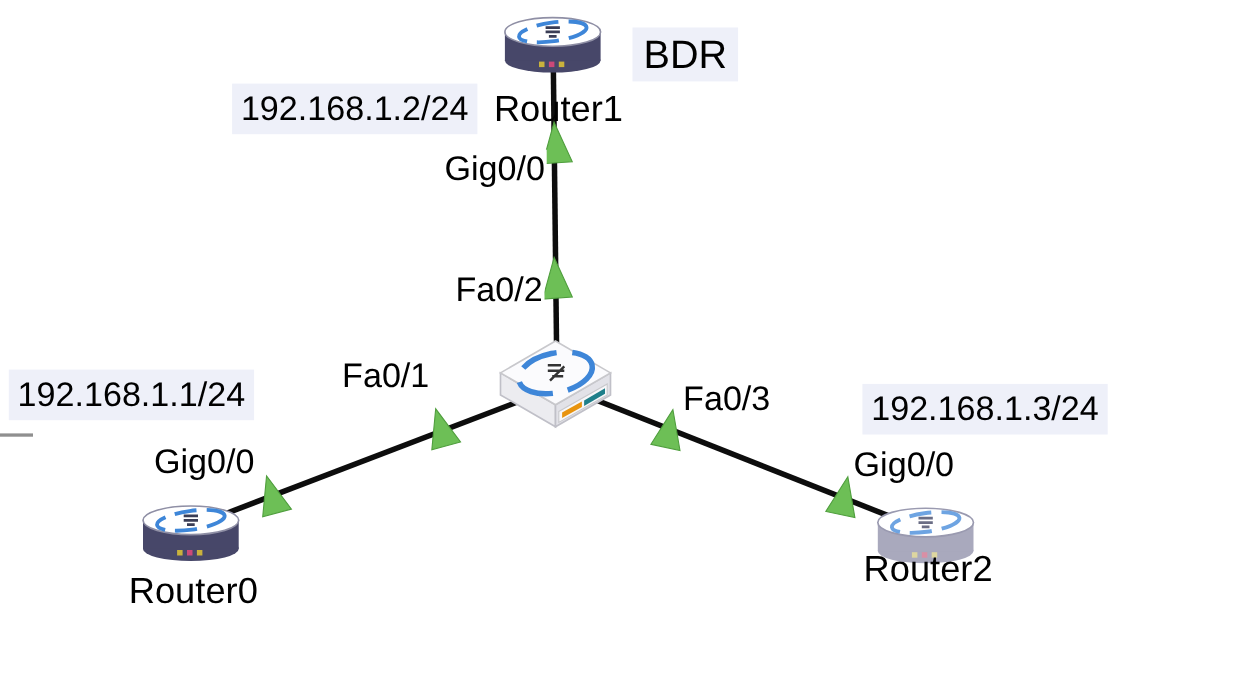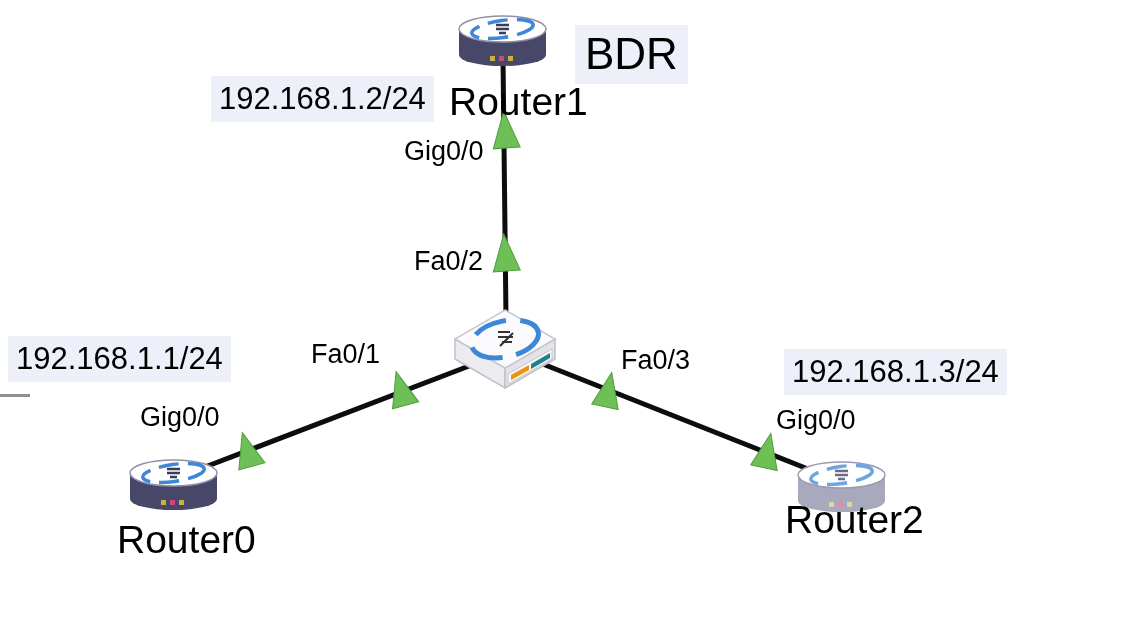--- a/index.html
+++ b/index.html
@@ -4,24 +4,24 @@
 <style>
   html,body{margin:0;padding:0;background:#fff;}
   #canvas{
     position:relative;width:1123px;height:619px;background:#fff;overflow:hidden;
     font-family:"Liberation Sans","DejaVu Sans",sans-serif;color:var(--text,#000);
   }
   #wires{position:absolute;left:0;top:0;z-index:1;}
   .device{position:absolute;z-index:2;}
   .lbl{position:absolute;z-index:3;white-space:nowrap;line-height:1.15;}
   .ip-label{background:var(--labelbg,#eef0f9);font-size:31px;padding:5px 8px;}
-  .note-label{background:var(--labelbg,#eef0f9);font-size:44px;padding:4px 10px;}
+  .note-label{background:var(--labelbg,#eef0f9);font-size:36px;padding:4px 10px;}
   .note-label.small{font-size:31px;padding:8px 12px;}
-  .dev-name{font-size:39px;}
-  .port-label{font-size:27px;background:#fff;padding:0 2px;}
+  .dev-name{font-size:33px;}
+  .port-label{font-size:31px;background:#fff;padding:0 2px;}
   .edge-artifact{position:absolute;left:0;top:394px;width:30px;height:3px;background:#8f8f8f;z-index:0;}
 </style>
 </head>
 <body>
 
 <div id="canvas">
 
   <div class="edge-artifact"></div>
 
   <svg id="wires" width="1123" height="619" viewBox="0 0 1123 619">
@@ -86,18 +86,18 @@
   <div class="lbl ip-label" style="left:784px;top:349px">192.168.1.3/24</div>
 
   <div class="lbl note-label" style="left:575px;top:25px">BDR</div>
 
   <div class="lbl dev-name" style="left:449px;top:80px">Router1</div>
   <div class="lbl dev-name" style="left:117px;top:518px">Router0</div>
   <div class="lbl dev-name" style="left:785px;top:498px">Router2</div>
 
   <div class="lbl port-label" style="left:402px;top:136px">Gig0/0</div>
   <div class="lbl port-label" style="left:412px;top:246px">Fa0/2</div>
-  <div class="lbl port-label" style="left:309px;top:339px">Fa0/1</div>
+  <div class="lbl port-label" style="left:309px;top:324px">Fa0/1</div>
   <div class="lbl port-label" style="left:138px;top:402px">Gig0/0</div>
   <div class="lbl port-label" style="left:619px;top:345px">Fa0/3</div>
   <div class="lbl port-label" style="left:774px;top:405px">Gig0/0</div>
 
 </div>
 
 </body></html>

